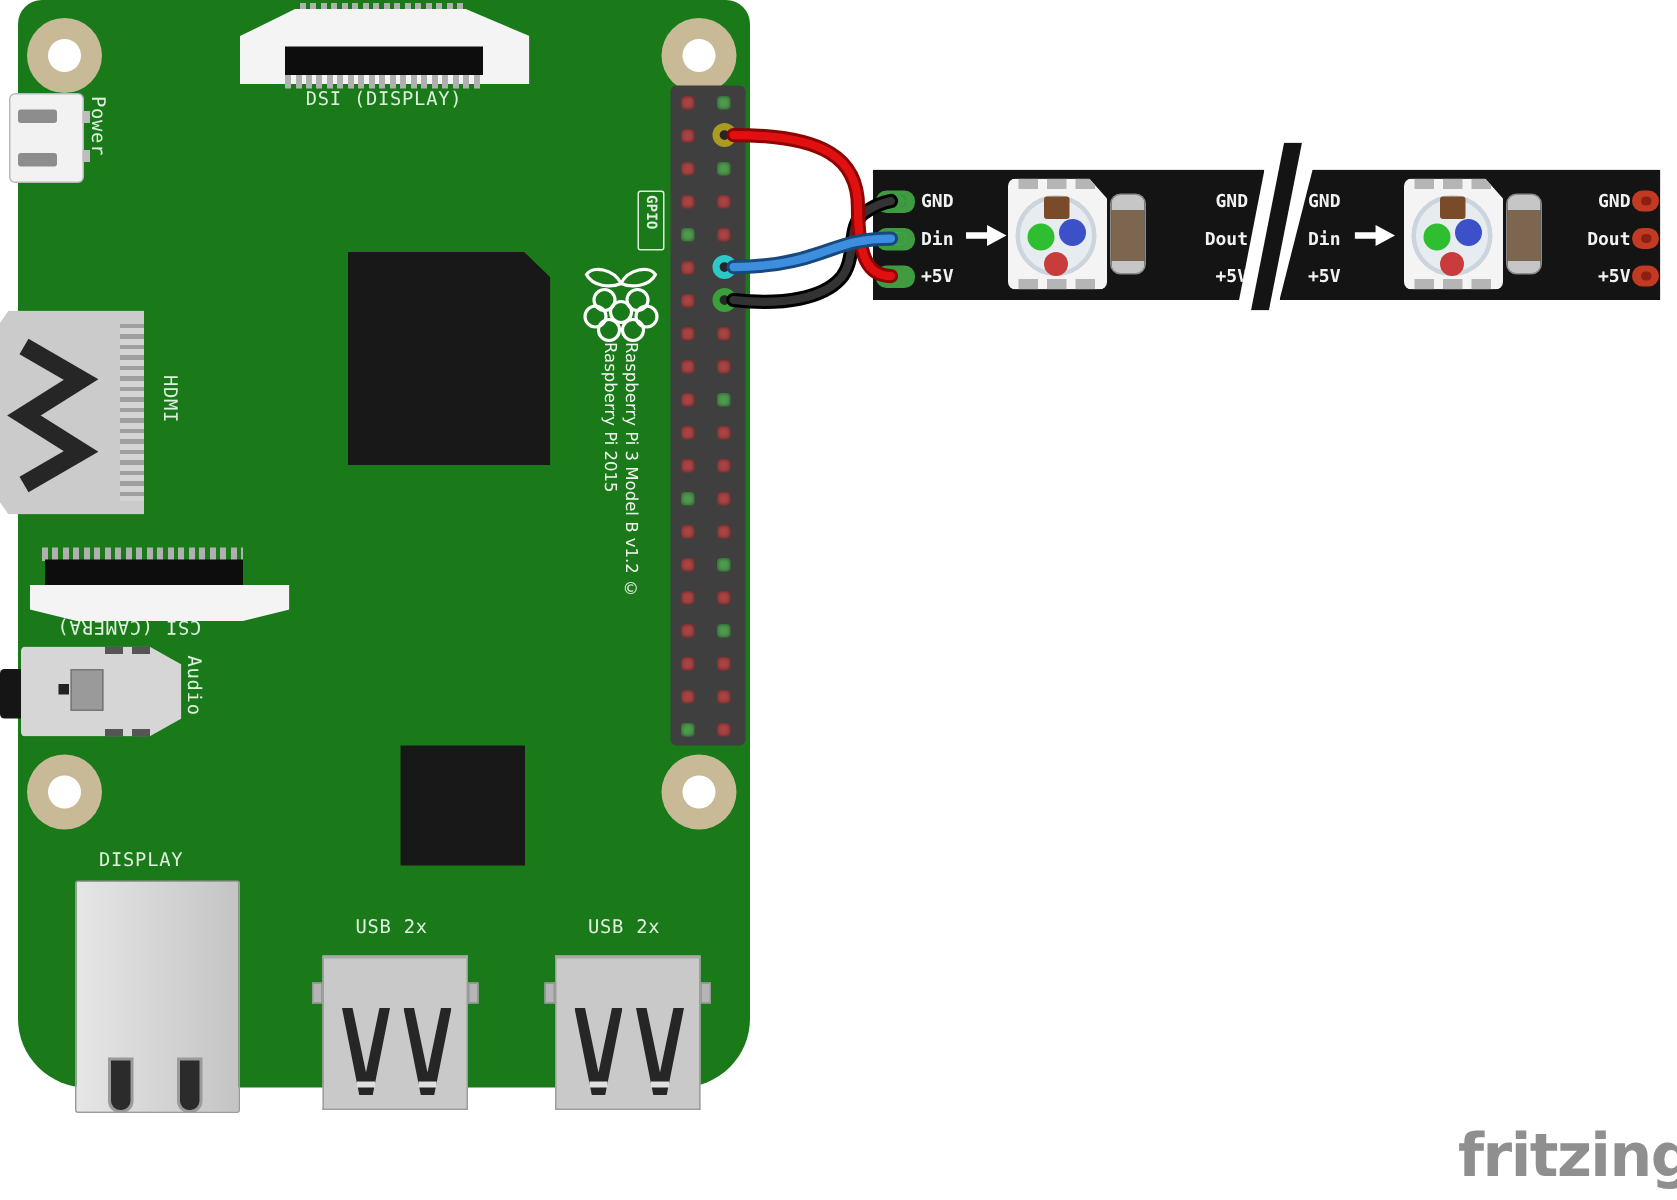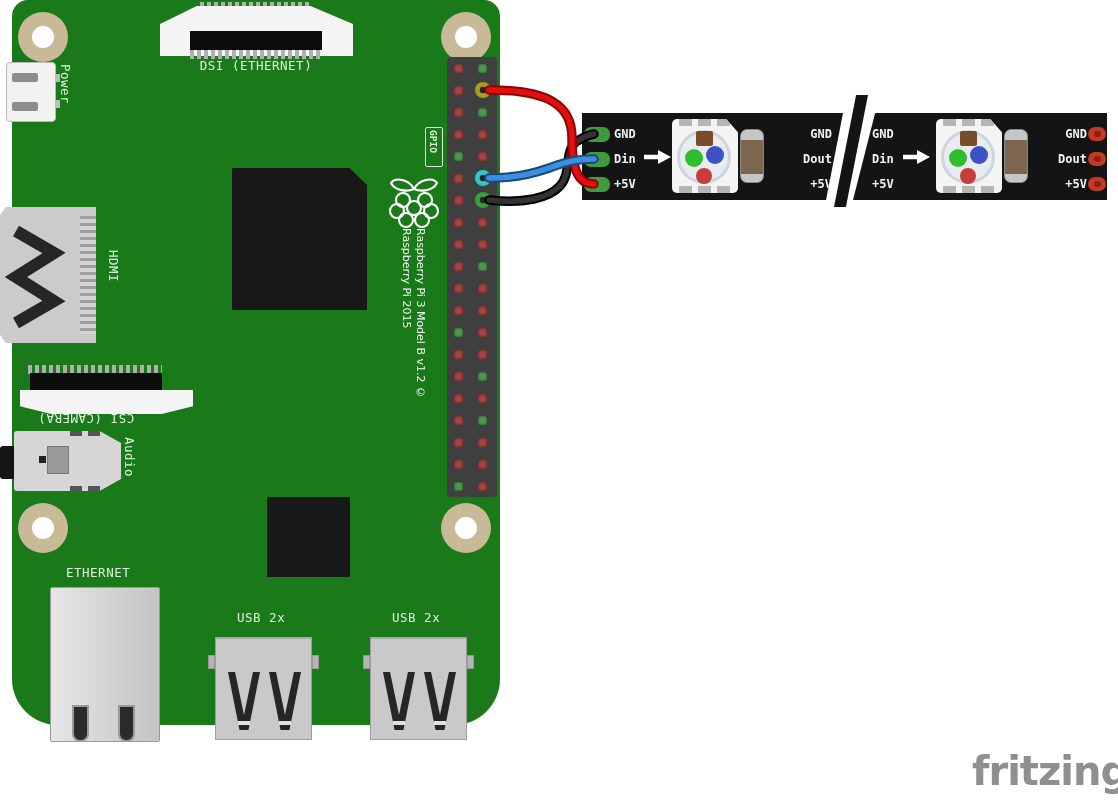--- a/index.html
+++ b/index.html
@@ -72,21 +72,21 @@
   <div style="left:12px;top:102px;width:26px;height:9px;background:#8d8d8d;border-radius:2px;"></div>
   <div style="left:55px;top:74px;width:5px;height:8px;background:#bdbdbd;"></div>
   <div style="left:55px;top:100px;width:5px;height:8px;background:#bdbdbd;"></div>
   <div class="silk vlabel" style="left: 58px; top: 64px; height: 58px; color: rgb(223, 240, 223);">Power</div>
 
   <div class="teeth-h" style="left:200px;top:2px;width:110px;height:8px;"></div>
   <div style="left:160px;top:6px;width:193px;height:50px;background:#f4f4f4;
               clip-path:polygon(19% 0,78% 0,100% 36%,100% 100%,0 100%,0 36%);"></div>
   <div class="blackbar" style="left:190px;top:31px;width:132px;height:19px;"></div>
   <div class="teeth-h" style="left:190px;top:50px;width:132px;height:9px;"></div>
-  <div class="silk" style="left: 190px; top: 58px; width: 132px; text-align: center; color: rgb(223, 240, 223);">DSI (ETHERNET)</div>
+  <div class="silk" style="left: 190px; top: 58px; width: 132px; text-align: center; color: rgb(223, 240, 223);">DSI (DISPLAY)</div>
 
   <div style="left:0;top:207px;width:96px;height:136px;background:#cbcbcb;
               clip-path:polygon(0 6%,6% 0,100% 0,100% 100%,6% 100%,0 94%);"></div>
   <svg style="left:0;top:207px;" width="96" height="136" viewBox="0 0 96 136">
     <path d="M16 24 L54 46 L16 70 L54 94 L16 116" stroke="#262626" stroke-width="12" fill="none"></path>
   </svg>
   <div class="teeth-v" style="left:80px;top:216px;width:16px;height:118px;"></div>
   <div class="silk vlabel" style="left: 106px; top: 250px; height: 56px; color: rgb(223, 240, 223);">HDMI</div>
 
   <div style="left:232px;top:168px;width:135px;height:142px;background:#181818;
@@ -171,21 +171,21 @@
   <div style="left:47px;top:446px;width:22px;height:28px;background:#9a9a9a;border:1px solid #777;"></div>
   <div style="left:39px;top:456px;width:7px;height:7px;background:#222;"></div>
   <div style="left:70px;top:431px;width:12px;height:5px;background:#555;"></div>
   <div style="left:88px;top:431px;width:12px;height:5px;background:#555;"></div>
   <div style="left:70px;top:486px;width:12px;height:5px;background:#555;"></div>
   <div style="left:88px;top:486px;width:12px;height:5px;background:#555;"></div>
   <div class="silk vlabel" style="left: 122px; top: 437px; height: 58px; color: rgb(223, 240, 223);">Audio</div>
 
   <div style="left:267px;top:497px;width:83px;height:80px;background:#181818;"></div>
 
-  <div class="silk" style="left: 66px; top: 565px; color: rgb(223, 240, 223);">ETHERNET</div>
+  <div class="silk" style="left: 66px; top: 565px; color: rgb(223, 240, 223);">DISPLAY</div>
   <div style="left:50px;top:587px;width:110px;height:155px;border:1px solid #9a9a9a;border-radius:2px;
               background:linear-gradient(90deg,#e6e6e6,#c4c4c4);"></div>
   <div style="left:72px;top:705px;width:17px;height:37px;background:#2b2b2b;border:2px solid #9a9a9a;border-radius:0 0 8px 8px;"></div>
   <div style="left:118px;top:705px;width:17px;height:37px;background:#2b2b2b;border:2px solid #9a9a9a;border-radius:0 0 8px 8px;"></div>
 
   <div class="silk" style="left: 237px; top: 610px; color: rgb(223, 240, 223);">USB 2x</div>
   <div class="silk" style="left: 392px; top: 610px; color: rgb(223, 240, 223);">USB 2x</div>
 
   <div class="usbport" style="left:215px;top:637px;">
     <div class="usb-v" style="left:12px;top:33px;"></div>

